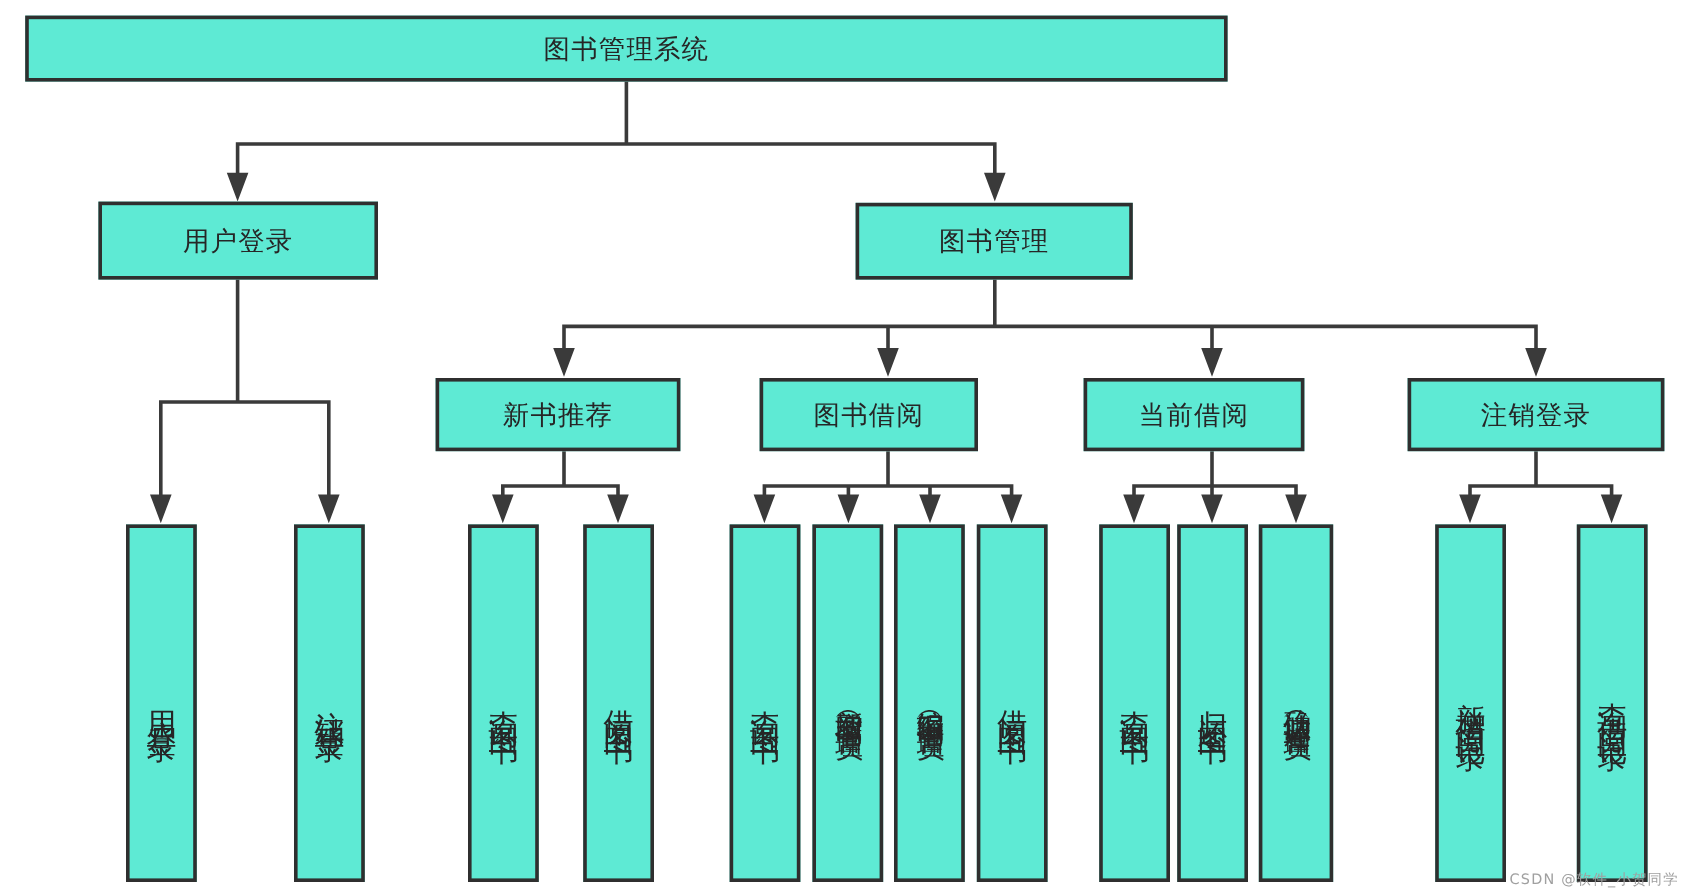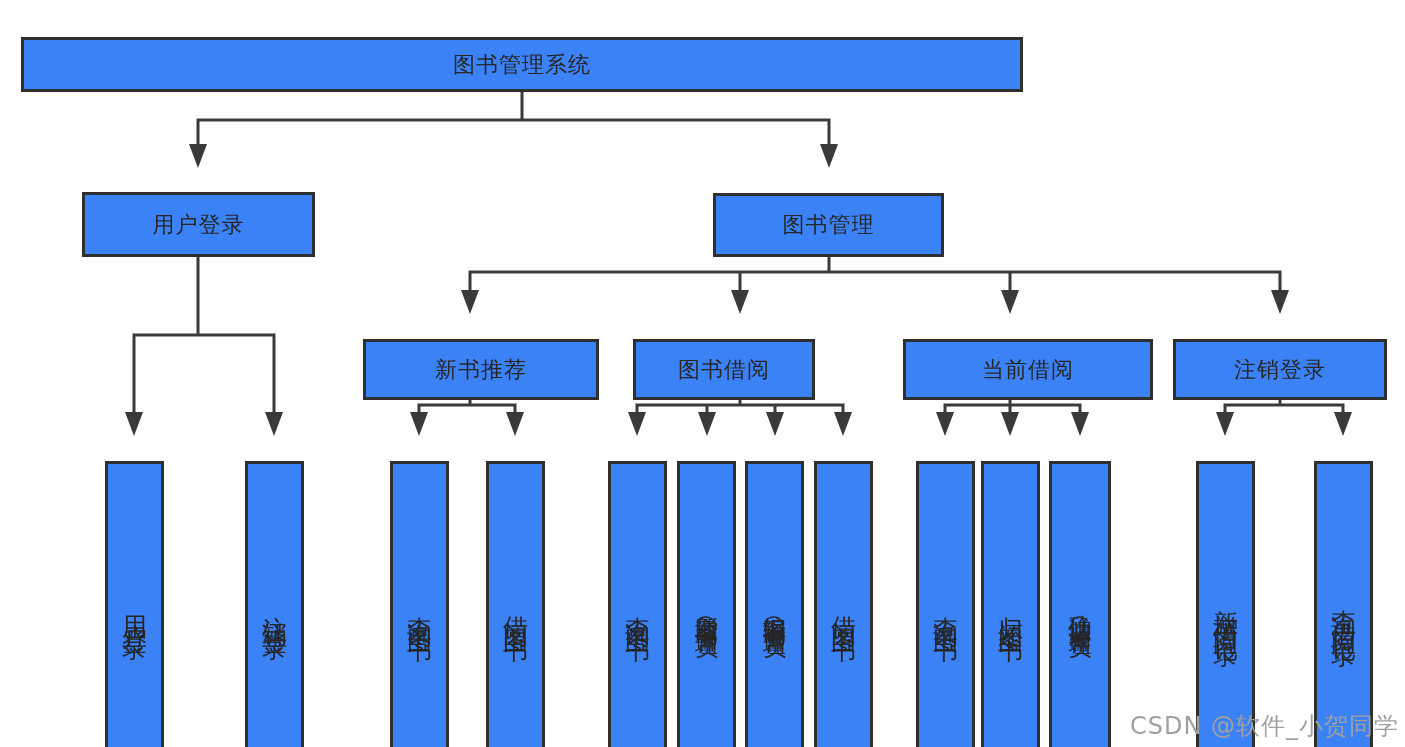--- a/index.html
+++ b/index.html
@@ -20,30 +20,29 @@
     inset: 0;
   }
   .connectors {
     position: absolute;
     left: 0;
     top: 0;
     pointer-events: none;
   }
   .node {
     position: absolute;
-    background: #3b82f6;
+    background: #5eead4;
     border: 3px solid #2f2f2f;
     box-sizing: border-box;
     display: flex;
     align-items: center;
     justify-content: center;
     text-align: center;
     color: #262626;
     z-index: 2;
-    margin-top: 24px;
   }
   .h-node {
     font-size: 22px;
     letter-spacing: 1px;
     white-space: nowrap;
   }
   .v-node {
     writing-mode: vertical-rl;
     text-orientation: mixed;
     font-size: 25px;
@@ -51,43 +50,43 @@
     line-height: 1;
   }
   .v-node.long {
     font-size: 23px;
     letter-spacing: 3px;
   }
   
   .n-root            { left: 21px;   top: 13px;  width: 1002px; height: 55px; }
   .n-user-login      { left: 82px;   top: 168px; width: 233px;  height: 65px; }
   .n-book-mgmt       { left: 713px;  top: 169px; width: 231px;  height: 64px; }
-  .n-new-book-rec    { left: 363px;  top: 315px; width: 236px;  height: 61px; }
+  .n-new-book-rec    { left: 363px;  top: 315px; width: 204px;  height: 61px; }
   .n-book-borrow     { left: 633px;  top: 315px; width: 182px;  height: 61px; }
-  .n-current-borrow  { left: 903px;  top: 315px; width: 250px;  height: 61px; }
+  .n-current-borrow  { left: 903px;  top: 315px; width: 184px;  height: 61px; }
   .n-borrow-records  { left: 1173px; top: 315px; width: 214px;  height: 61px; }
   .leaf              { top: 437px; width: 59px; height: 298px; }
   .n-ul-login        { left: 105px; }
   .n-ul-logout       { left: 245px; }
   .n-nbr-query       { left: 390px; }
   .n-nbr-borrow      { left: 486px; }
   .n-bb-query        { left: 608px; }
   .n-bb-add          { left: 677px; }
   .n-bb-edit         { left: 745px; }
   .n-bb-borrow       { left: 814px; }
   .n-cb-query        { left: 916px; }
   .n-cb-return       { left: 981px; }
   .n-cb-confirm      { left: 1049px; width: 62px; }
   .n-br-add          { left: 1196px; }
   .n-br-query        { left: 1314px; }
   .watermark {
     position: absolute;
     right: 6px;
     bottom: 5px;
-    font-size: 24px;
+    font-size: 12px;
     color: #a0a0a0;
     letter-spacing: 1px;
     z-index: 10;
     white-space: nowrap;
   }
 </style>
 </head>
 <body>
 
 <div class="stage">

